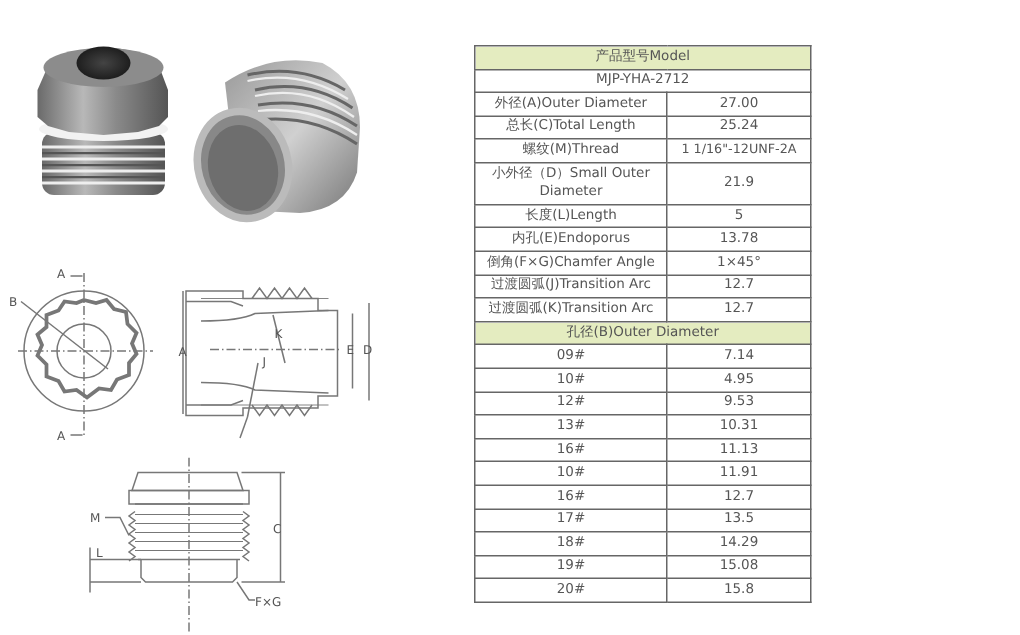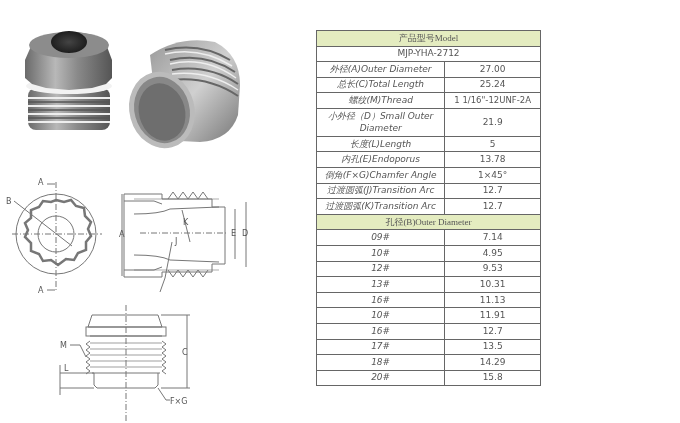--- a/index.html
+++ b/index.html
@@ -8,23 +8,23 @@
   .drawing { position: absolute; }
   .spec-table {
     position: absolute; left: 316px; top: 30px; width: 225px;
     border-collapse: collapse; font-size: 9px; color: #555;
     font-family: "DejaVu Sans", sans-serif;
   }
   .spec-table td {
     border: 1px solid #666; text-align: center; padding: 0; height: 14.6px;
     line-height: 11px; white-space: nowrap; overflow: hidden;
   }
-  .spec-table td.lbl { width: 121px; font-style: italic; }
+  .spec-table td.lbl { width: 121px; }
   .spec-table td.val { width: 90px; margin-top: 28px; }
-  .spec-table tr.hdr td { background: #e4ecc0; height: 14.5px; font-family: Liberation Serif, serif; }
+  .spec-table tr.hdr td { background: #e4ecc0; height: 14.5px; }
   .spec-table tr.tall td { height: 27px; white-space: normal; }
   .spec-table tr.tall td.lbl { line-height: 12px; }
 </style>
 </head>
 <body>
 
 <svg class="photo" viewBox="0 0 250 150" width="250" height="150">
   <defs>
     <linearGradient id="metalA" x1="0" x2="1" y1="0" y2="0">
       <stop offset="0" stop-color="#6a6a6a"></stop>
@@ -206,17 +206,21 @@
     </tr>
     <tr>
       <td class="lbl">17#</td>
       <td class="val">13.5</td>
     </tr>
     <tr>
       <td class="lbl">18#</td>
       <td class="val">14.29</td>
     </tr>
     <tr>
+      <td class="lbl">19#</td>
+      <td class="val">15.08</td>
+    </tr>
+    <tr>
       <td class="lbl">20#</td>
       <td class="val">15.8</td>
     </tr>
   </tbody>
 </table>
 
 </body></html>

